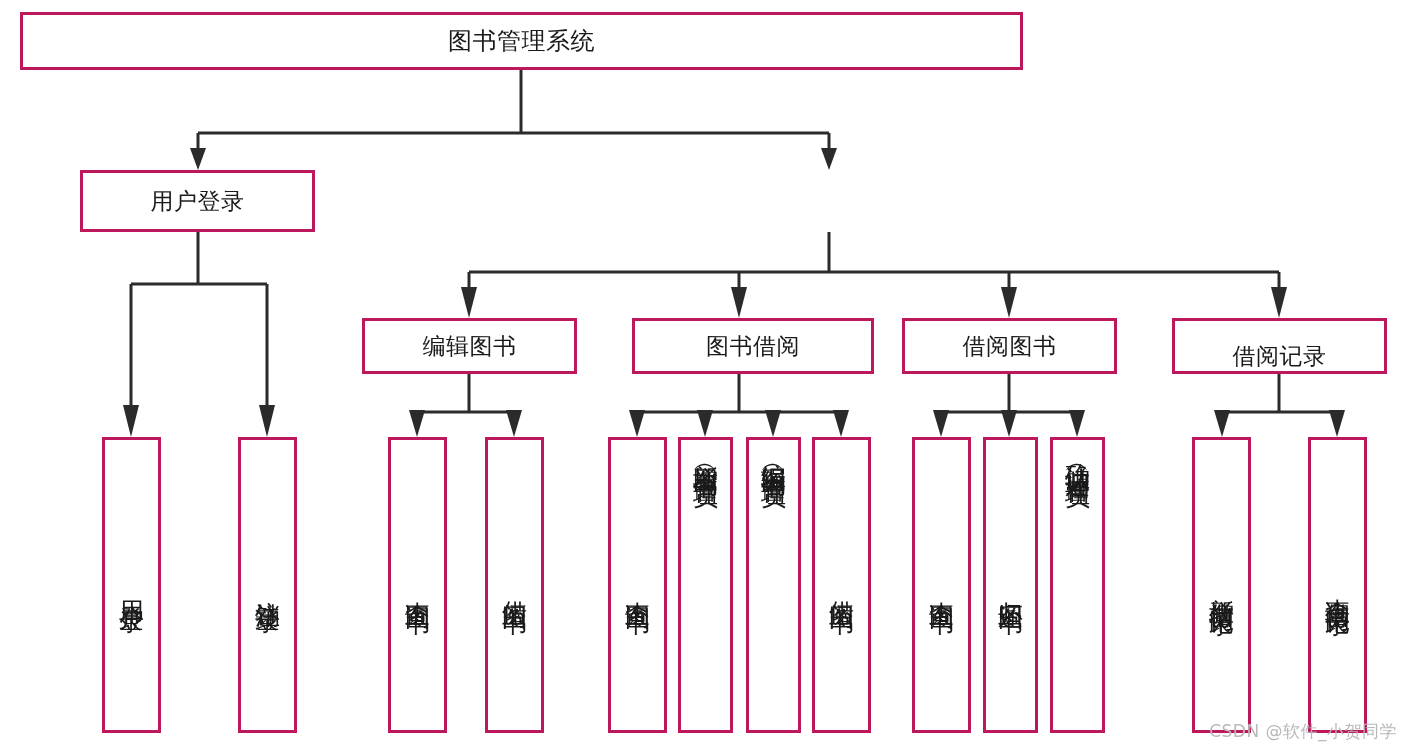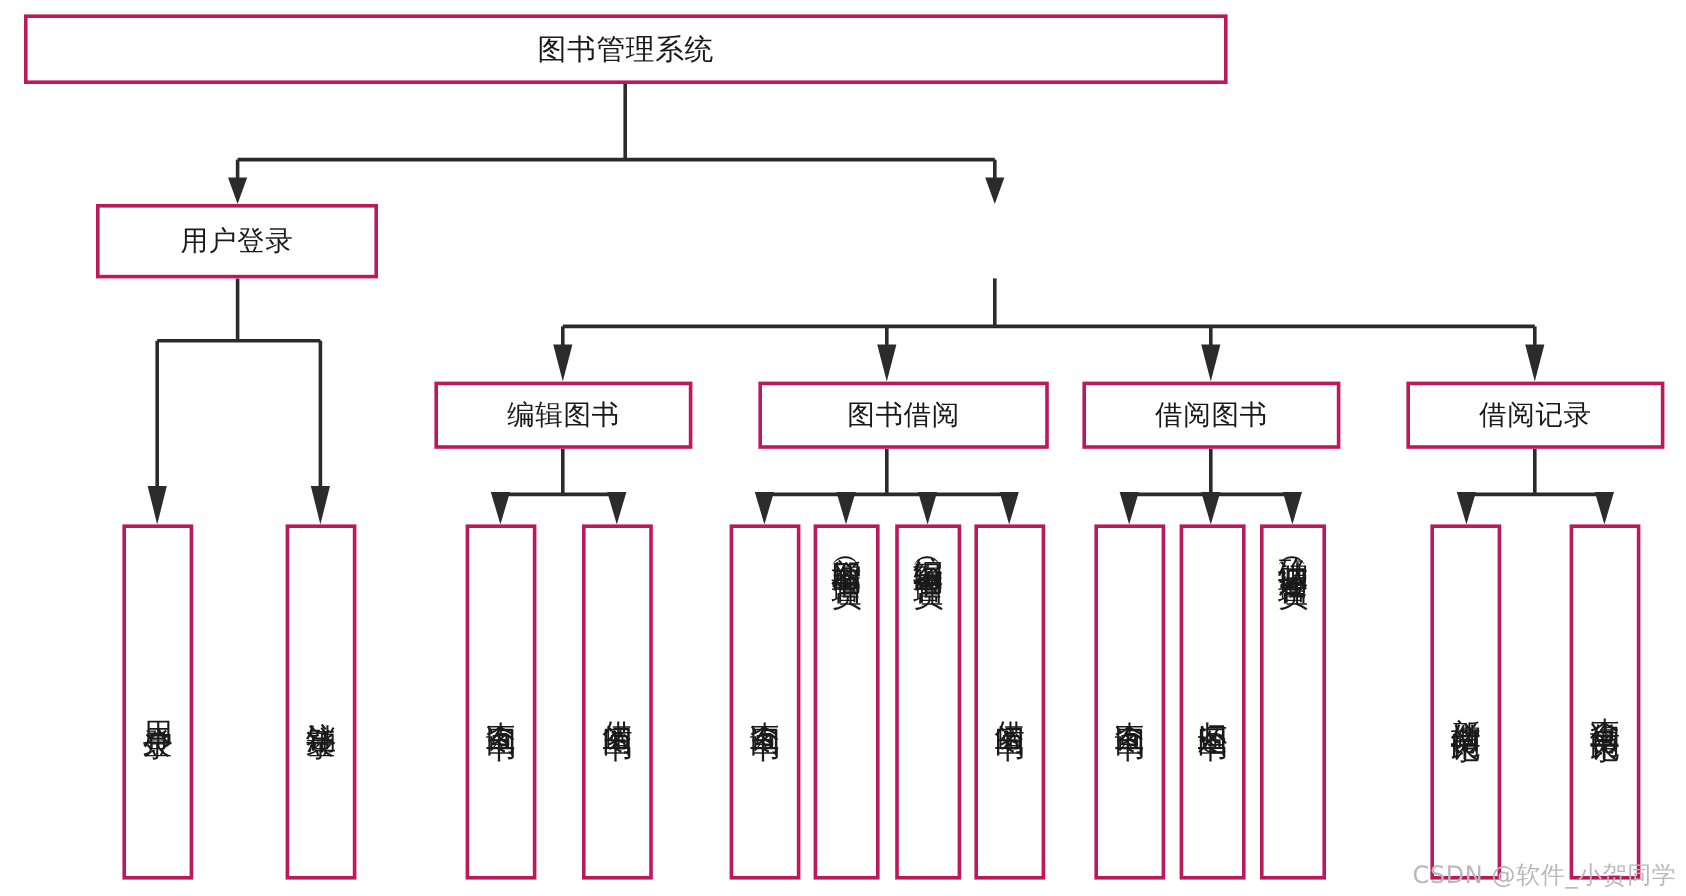--- a/index.html
+++ b/index.html
@@ -77,21 +77,21 @@
     padding-top: 4px;
   }
   .node.vert.centered {
     align-items: center;
   }
   
   #watermark {
     position: absolute;
     right: 8px;
     bottom: 4px;
-    font-size: 20px;
+    font-size: 17px;
     color: #b9b9b9;
     letter-spacing: 0.5px;
     z-index: 5;
     white-space: nowrap;
     font-family: "DejaVu Sans", "Liberation Sans", sans-serif;
     text-align: center;
   }
 </style>
 </head>
 <body>
@@ -163,21 +163,21 @@
 
   <div class="node horiz" style="left:362px; top:318px; width:215px; height:56px;">
     <span class="label">编辑图书</span>
   </div>
   <div class="node horiz" style="left:632px; top:318px; width:242px; height:56px;">
     <span class="label">图书借阅</span>
   </div>
   <div class="node horiz" style="left:902px; top:318px; width:215px; height:56px;">
     <span class="label">借阅图书</span>
   </div>
-  <div class="node horiz" style="left:1172px; top:318px; width:215px; height:56px;">
+  <div class="node horiz" style="left:1172px; top:318px; width:215px; height:56px;align-items:flex-end;">
     <span class="label">借阅记录</span>
   </div>
 
   <div class="node vert centered" style="left:102px; top:437px; width:59px; height:296px;">
     <span class="label">用户登录</span>
   </div>
   <div class="node vert centered" style="left:238px; top:437px; width:59px; height:296px;">
     <span class="label">注销登录</span>
   </div>
 

